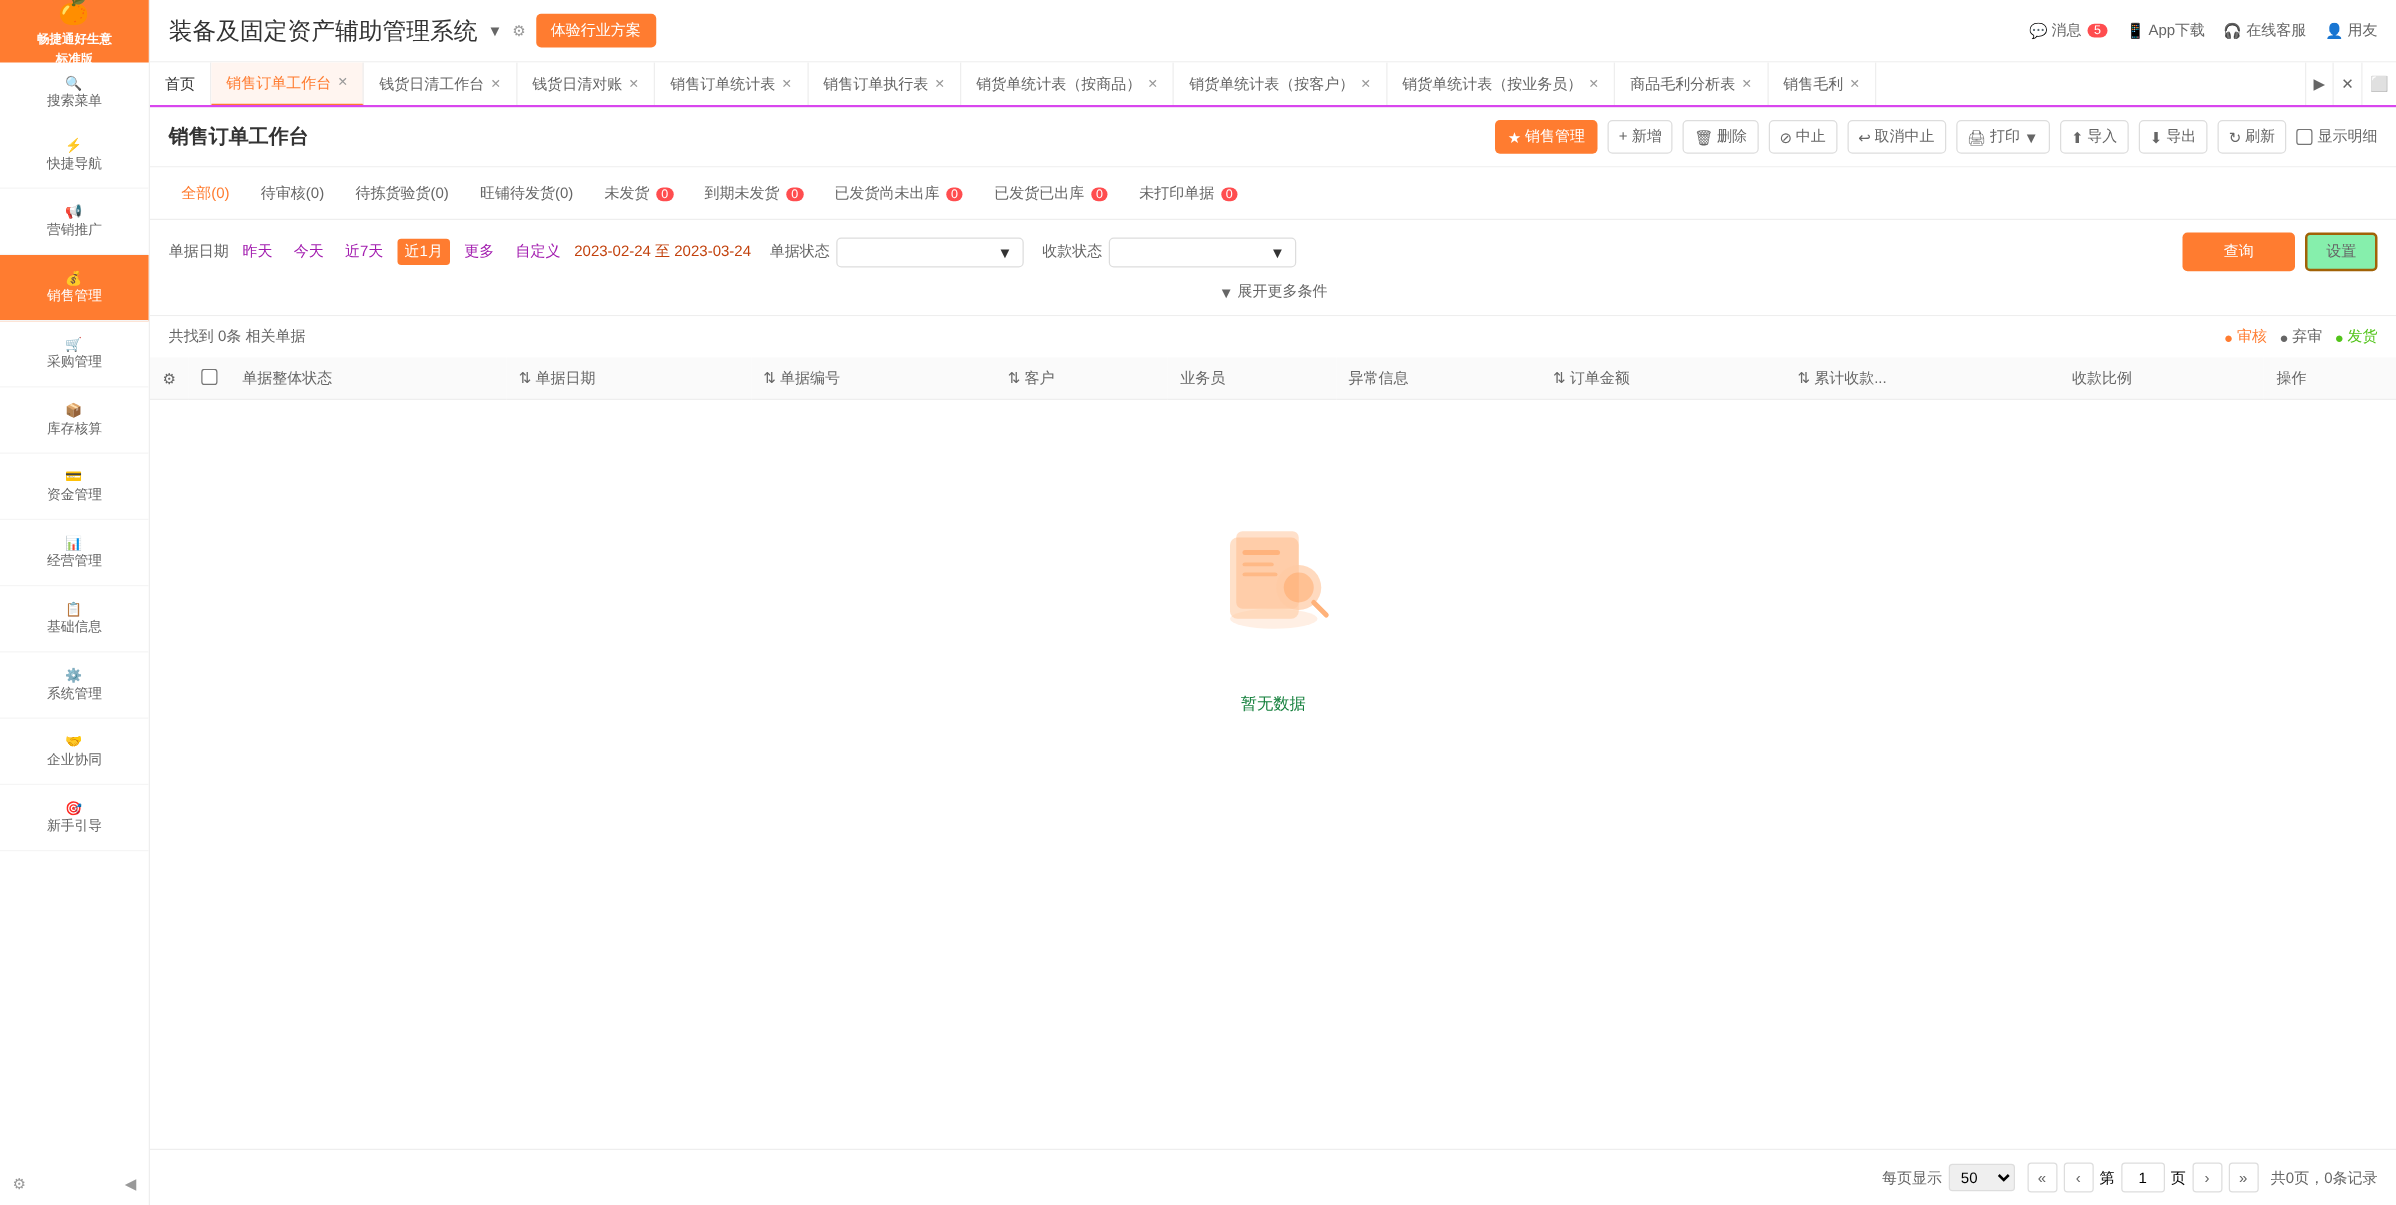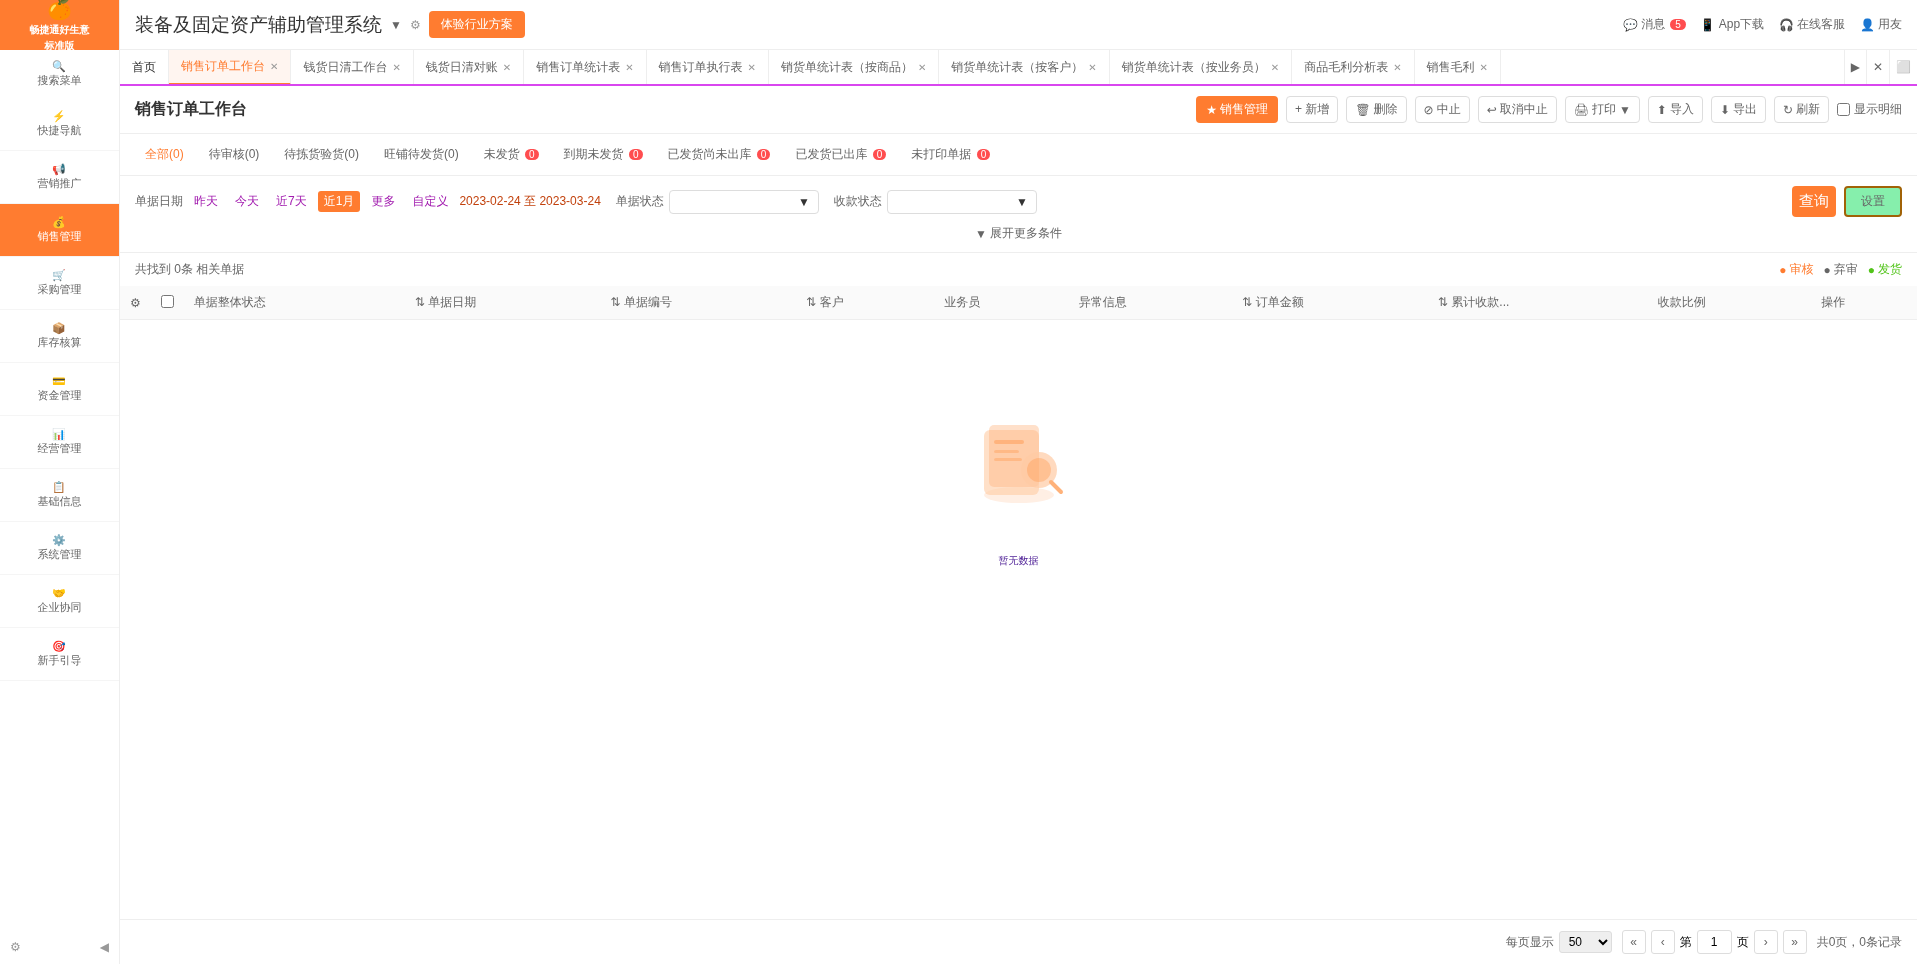--- a/index.html
+++ b/index.html
@@ -62,21 +62,21 @@
     
     .search-filters { padding: 10px 15px; background: white; border-bottom: 1px solid #eee; }
     .filter-row { display: flex; align-items: center; gap: 15px; }
     .filter-group { display: flex; align-items: center; gap: 5px; }
     .filter-label { color: #666; font-size: 12px; white-space: nowrap; }
     .filter-date-options { display: flex; align-items: center; gap: 5px; }
     .date-opt { padding: 2px 6px; cursor: pointer; color: #a21caf; font-size: 12px; }
     .date-opt.active { color: white; background: #ff7c30; border-radius: 3px; }
     .date-range { color: #c2410c; font-size: 12px; }
     .filter-select { border: 1px solid #ddd; border-radius: 4px; padding: 4px 8px; font-size: 12px; color: #333; background: white; min-width: 150px; display: flex; align-items: center; justify-content: space-between; cursor: pointer; }
-    .btn-query { background: #ff7c30; color: white; border: none; padding: 5px 7px; border-radius: 4px; cursor: pointer; font-size: 15px; }
+    .btn-query { background: #ff7c30; color: white; border: none; padding: 5px 33px; border-radius: 4px; cursor: pointer; font-size: 12px; }
     .btn-setting { background: #86efac; color: #666; border: 2px solid #a16207; padding: 5px 15px; border-radius: 4px; cursor: pointer; font-size: 12px; }
     .expand-more { display: flex; align-items: center; gap: 3px; color: #666; font-size: 12px; cursor: pointer; }
     .filter-row-2 { display: flex; justify-content: center; margin-top: 8px; }
 
     
     .table-area { flex: 1; overflow: auto; background: white; }
     .table-summary { padding: 8px 15px; display: flex; justify-content: space-between; align-items: flex-start; font-size: 12px; color: #666; }
     .table-actions { display: flex; gap: 10px; }
     .tbl-action { display: flex; align-items: center; gap: 3px; cursor: pointer; color: #666; font-size: 12px; }
     .tbl-action.orange { color: #ff7c30; }
@@ -86,21 +86,21 @@
     thead tr { background: #fafafa; }
     th { padding: 8px 10px; text-align: left; color: #666; border-bottom: 1px solid #eee; white-space: nowrap; font-weight: normal; }
     td { padding: 8px 10px; border-bottom: 1px solid #f5f5f5; color: #333; }
     .th-sort { display: flex; align-items: center; gap: 3px; }
     .th-check { width: 30px; }
     .th-icon { width: 30px; }
 
     
     .empty-state { display: flex; flex-direction: column; align-items: center; justify-content: center; padding: 80px 0; }
     .empty-icon { font-size: 80px; color: #ffcba4; margin-bottom: 15px; }
-    .empty-text { color: #4c1d95; font-size: 10px; }
+    .empty-text { color: #15803d; font-size: 13px; }
 
     
     .pagination { padding: 10px 15px; display: flex; align-items: center; justify-content: flex-end; gap: 10px; border-top: 1px solid #eee; background: white; }
     .page-size { display: flex; align-items: center; gap: 5px; color: #666; font-size: 12px; }
     .page-size-select { border: 1px solid #ddd; border-radius: 3px; padding: 2px 5px; font-size: 12px; }
     .page-nav { display: flex; align-items: center; gap: 5px; }
     .page-btn { width: 24px; height: 24px; display: flex; align-items: center; justify-content: center; border: 1px solid #ddd; border-radius: 3px; cursor: pointer; color: #666; font-size: 12px; }
     .page-input { width: 35px; height: 24px; border: 1px solid #ddd; border-radius: 3px; text-align: center; font-size: 12px; }
     .page-info { color: #666; font-size: 12px; }
 

